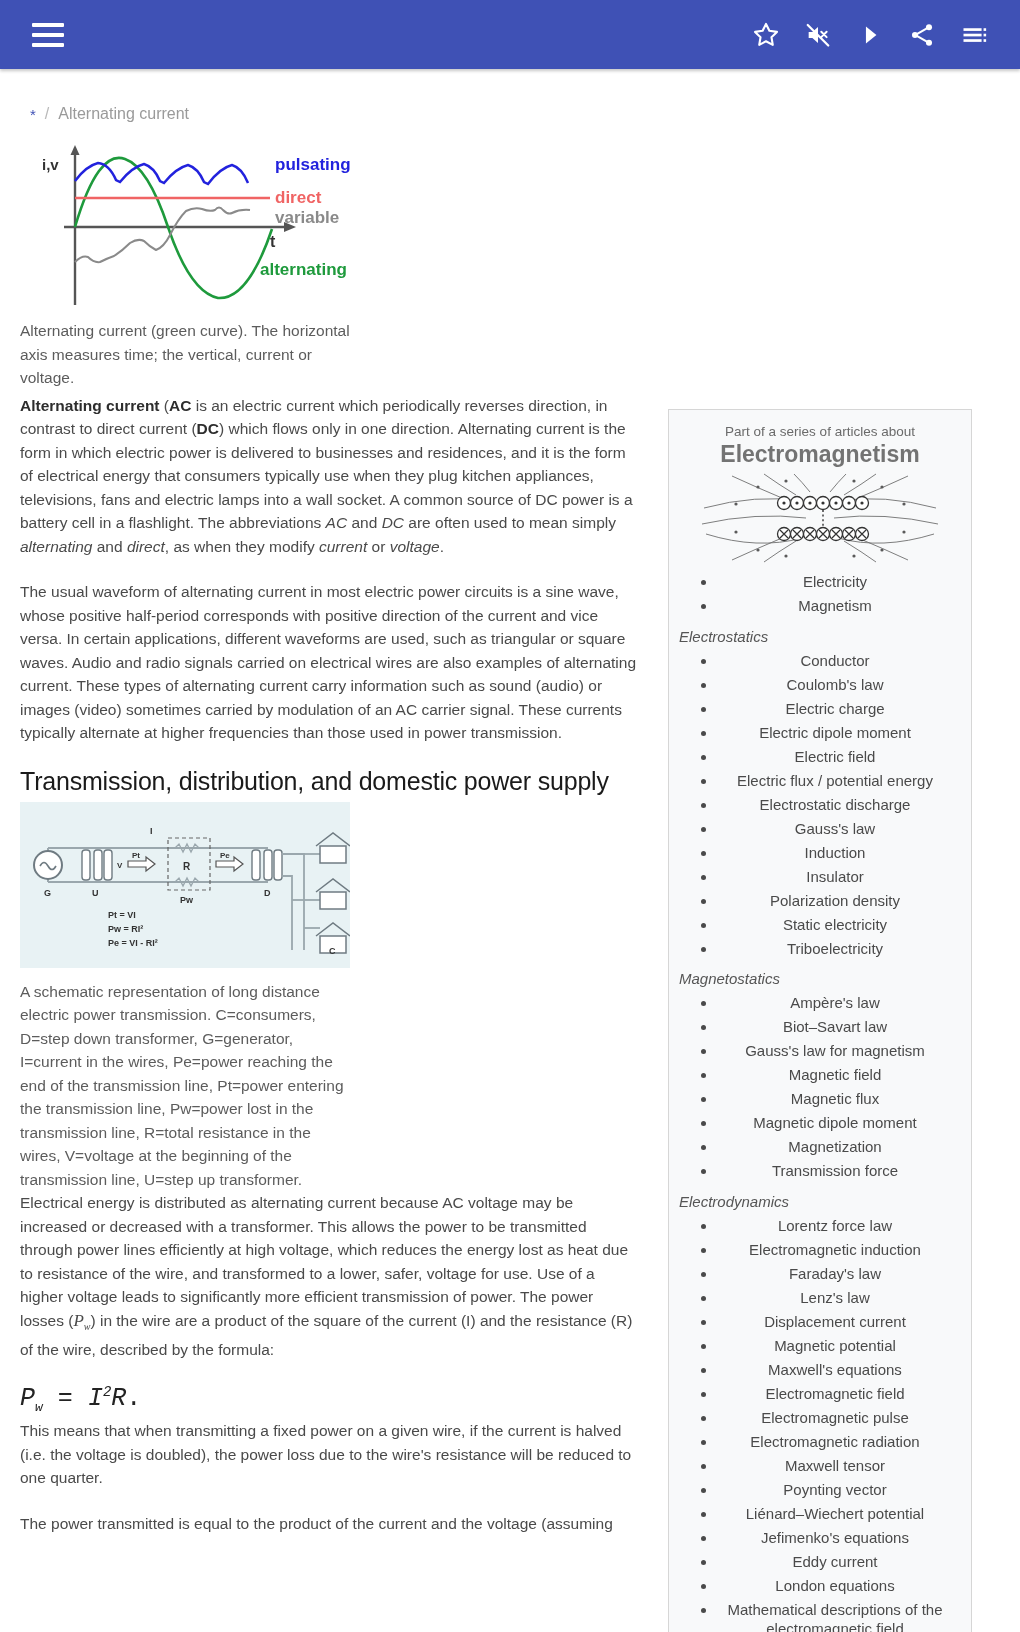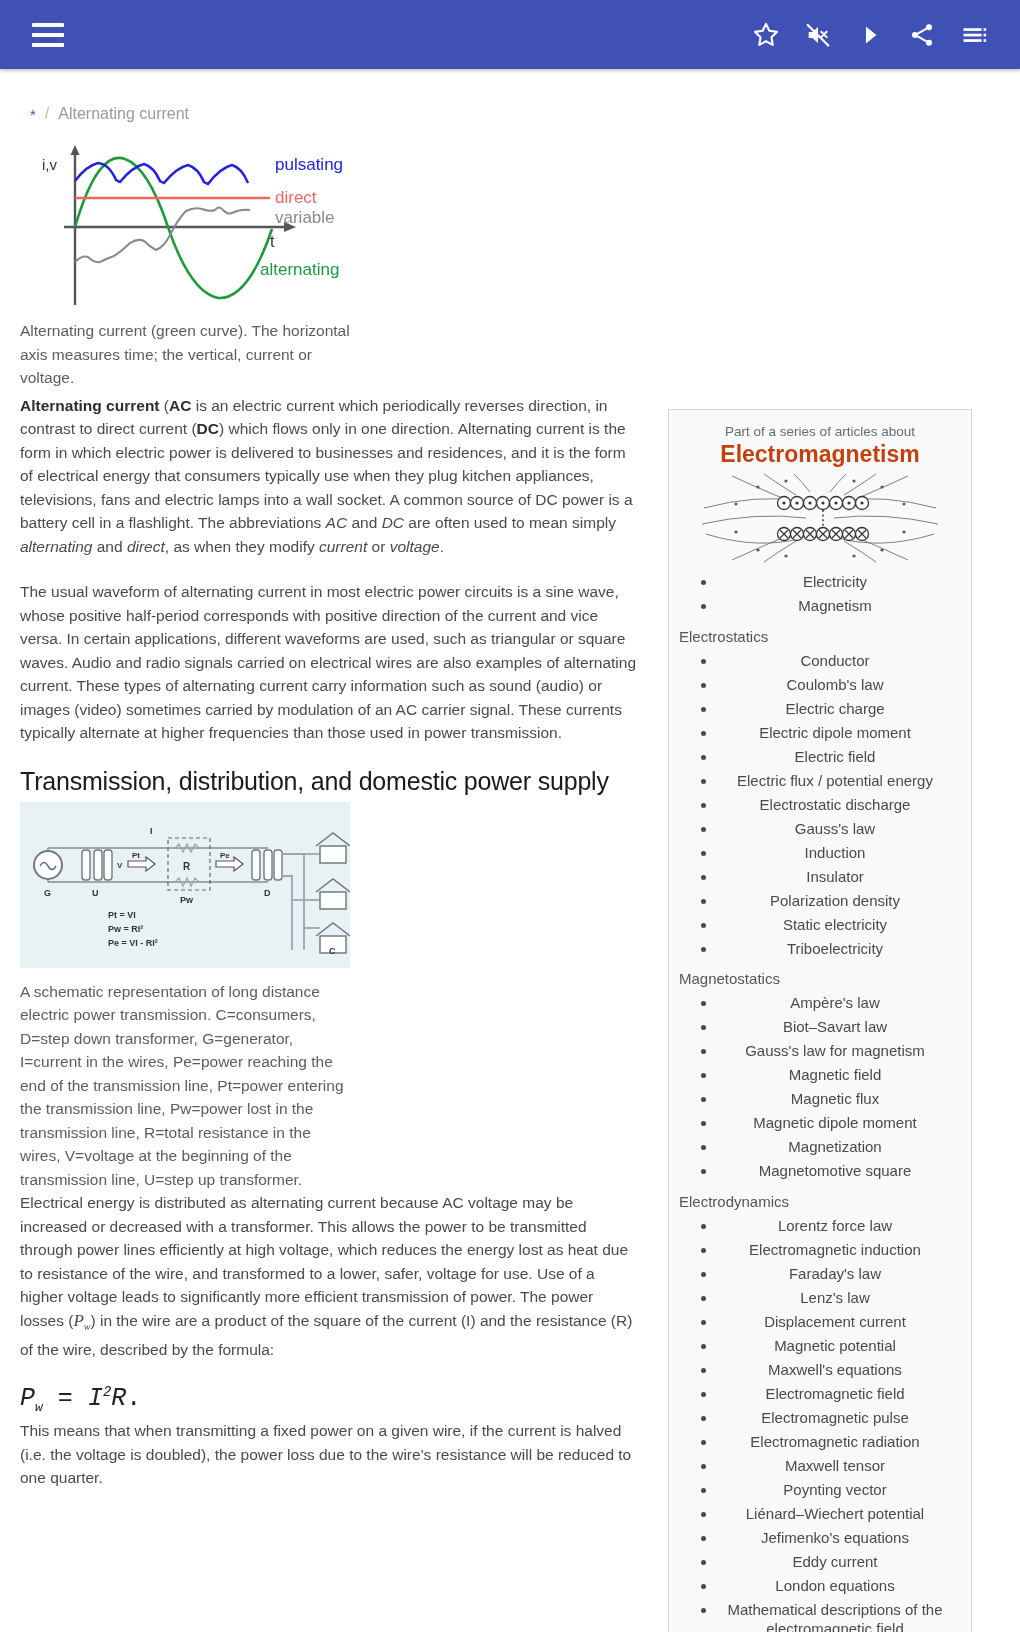--- a/index.html
+++ b/index.html
@@ -47,21 +47,21 @@
   }
   .breadcrumb .star-mini { color:#3f51b5; font-size:15px; line-height:1; }
   .breadcrumb .sep { color:#b9b9b9; }
 
   .columns { display:flex; align-items:flex-start; }
 
   .main-col { width:658px; padding:0 18px 0 20px; }
   .side-col { width:362px; padding:0 48px 0 10px; }
 
   
-  .waveform-fig { margin:14px 0 4px 0; }
+  .waveform-fig { margin:14px 0 4px 0;font-weight:bold; }
   .caption {
     font-size:15.5px; line-height:23.5px; color:#5c5c5c;
     max-width:330px; margin:6px 4px 0 0;
   }
 
   
   p.body {
     font-size:15.5px; line-height:23.5px;
     color:#4a4a4a; margin:0 0 22px 0;
   }
@@ -98,26 +98,26 @@
   
   .infobox {
     border:1px solid #d6d6d6;
     background:#f8f9fa;
     padding:12px 8px 16px 8px;
   }
   .infobox .ib-sup {
     text-align:center; font-size:13.5px; color:#6a6a6a; margin:2px 0 2px 0;
   }
   .infobox .ib-title {
-    text-align:center; font-size:23px; font-weight:bold; color:#c2410c; margin:0 0 4px 0;
+    text-align:center; font-size:23px; font-weight:bold; color:#737373; margin:0 0 4px 0;
   }
   .ib-image { display:block; margin:4px auto 8px auto; }
 
   .ib-group-title {
-    font-size:15px; color:#555; margin:12px 0 6px 0; padding-left:2px;
+    font-size:15px; color:#555; margin:12px 0 6px 0; padding-left:2px;font-style:italic;
   }
   ul.ib-list { list-style:none; margin:0 0 2px 0; padding:0; }
   ul.ib-list li {
     position:relative;
     text-align:center;
     font-size:15px; line-height:19.5px;
     color:#4a4a4a;
     padding:0 6px 0 36px;
     margin:0 0 4.5px 0;
   }
@@ -300,20 +300,21 @@
       <p class="fig-caption">A schematic representation of long distance electric power transmission. C=consumers, D=step down transformer, G=generator, I=current in the wires, Pe=power reaching the end of the transmission line, Pt=power entering the transmission line, Pw=power lost in the transmission line, R=total resistance in the wires, V=voltage at the beginning of the transmission line, U=step up transformer.</p>
 
       <p class="body" style="margin-top:0;"><span>Electrical energy is distributed as alternating current because AC voltage may be increased or decreased with a transformer. This allows the power to be transmitted through power lines efficiently at high voltage, which reduces the energy lost as heat due to resistance of the wire, and transformed to a lower, safer, voltage for use. Use of a higher voltage leads to significantly more efficient transmission of power. The power losses (</span><span class="inline-f"><span>P</span><sub>w</sub></span><span>) in the wire are a product of the square of the current (I) and the resistance (R) of the wire, described by the formula:</span></p>
 
       <div class="formula-block"><span>P</span><sub>w</sub>
         <span style="font-style:normal">=</span>
         <span>I</span><sup>2</sup><span>R</span><span style="font-style:normal">.</span></div>
 
       <p class="body" style="margin-top:2px;">This means that when transmitting a fixed power on a given wire, if the current is halved (i.e. the voltage is doubled), the power loss due to the wire's resistance will be reduced to one quarter.</p>
 
+      <p class="body tight">The power transmitted is equal to the product of the current and the voltage (assuming</p>
     </div>
 
     <div class="side-col">
       <div class="infobox" style="margin-top:286px;">
         <div class="ib-sup">Part of a series of articles about</div>
         <div class="ib-title">Electromagnetism</div>
 
         <svg class="ib-image" width="268" height="92" viewBox="0 0 268 92">
           <g stroke="#6f6f6f" stroke-width="0.9" fill="none">
             <path d="M46 4 Q72 16 96 26"></path>
@@ -413,21 +414,21 @@
 
         <div class="ib-group-title">Magnetostatics</div>
         <ul class="ib-list">
           <li>Ampère's law</li>
           <li>Biot–Savart law</li>
           <li>Gauss's law for magnetism</li>
           <li>Magnetic field</li>
           <li>Magnetic flux</li>
           <li>Magnetic dipole moment</li>
           <li>Magnetization</li>
-          <li>Magnetomotive square</li>
+          <li>Transmission force</li>
         </ul>
 
         <div class="ib-group-title">Electrodynamics</div>
         <ul class="ib-list">
           <li>Lorentz force law</li>
           <li>Electromagnetic induction</li>
           <li>Faraday's law</li>
           <li>Lenz's law</li>
           <li>Displacement current</li>
           <li>Magnetic potential</li>

